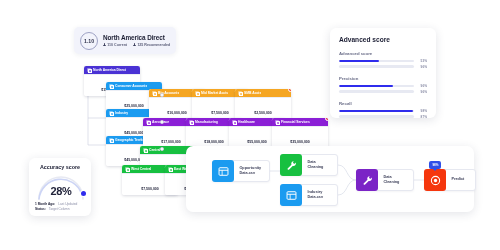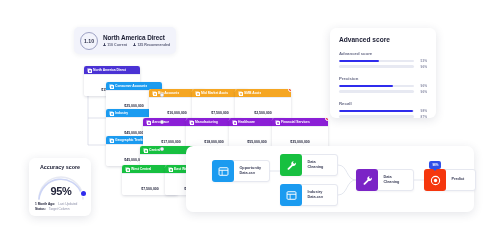--- a/index.html
+++ b/index.html
@@ -380,21 +380,21 @@
     </div>
 </div>
 
 <div id="accuracy-card" class="card">
   <div id="accuracy-title">Accuracy score</div>
   <div id="gauge-wrap">
     <svg id="gauge-svg" width="52" height="28" viewBox="0 0 52 28">
       <path d="M4,27 A22,22 0 0 1 48,27" fill="none" stroke="#e7e9f2" stroke-width="1.6" stroke-linecap="round"></path>
       <path d="M4,27 A22,22 0 0 1 46.5,21.5" fill="none" stroke="#ccd4f5" stroke-width="1.6" stroke-linecap="round"></path>
     </svg>
-    <div id="gauge-value">95%</div>
+    <div id="gauge-value">28%</div>
     <div id="gauge-dot"></div>
   </div>
   <div id="acc-rows">
       <div class="acc-row">
         <span class="acc-key">1 Month Ago:</span>
         <span class="acc-val">Last Updated</span>
       </div>
       <div class="acc-row">
         <span class="acc-key">Status:</span>
         <span class="acc-val">Target Column</span>

